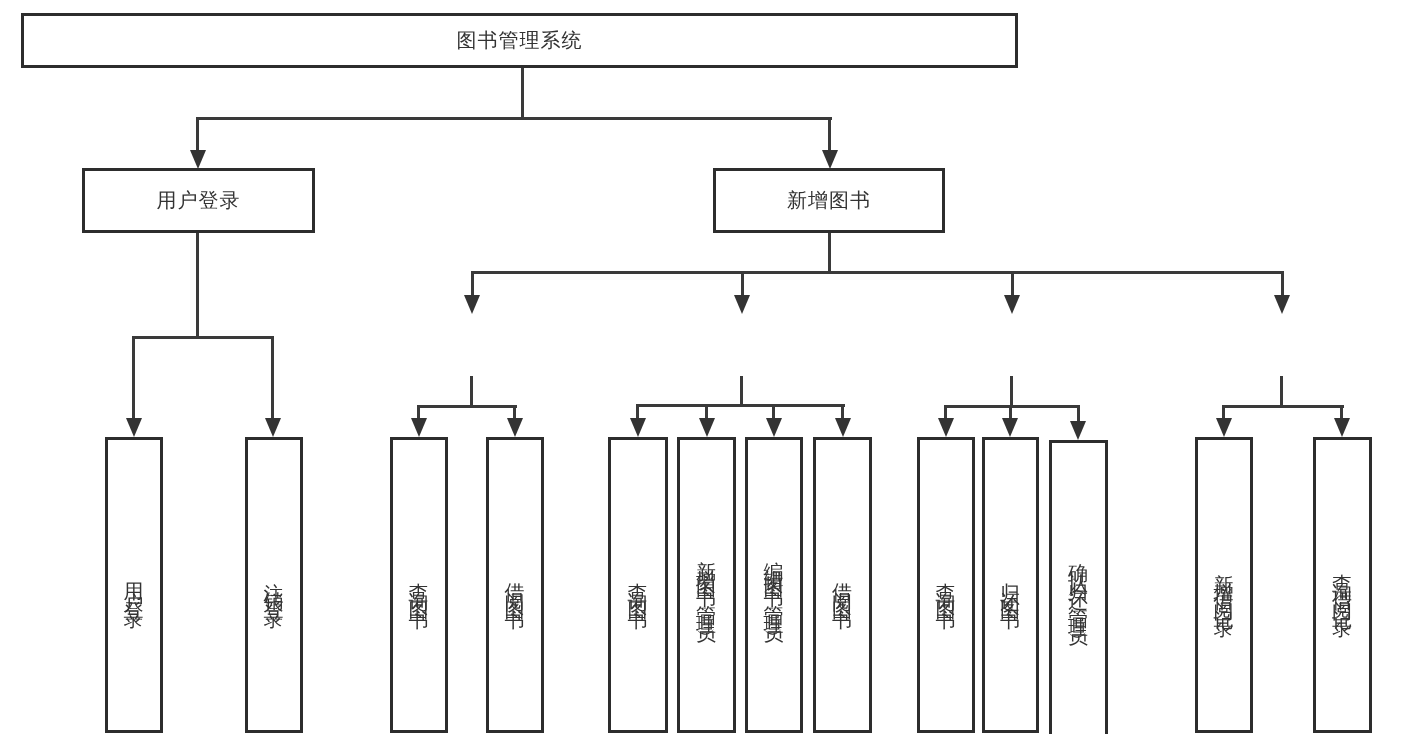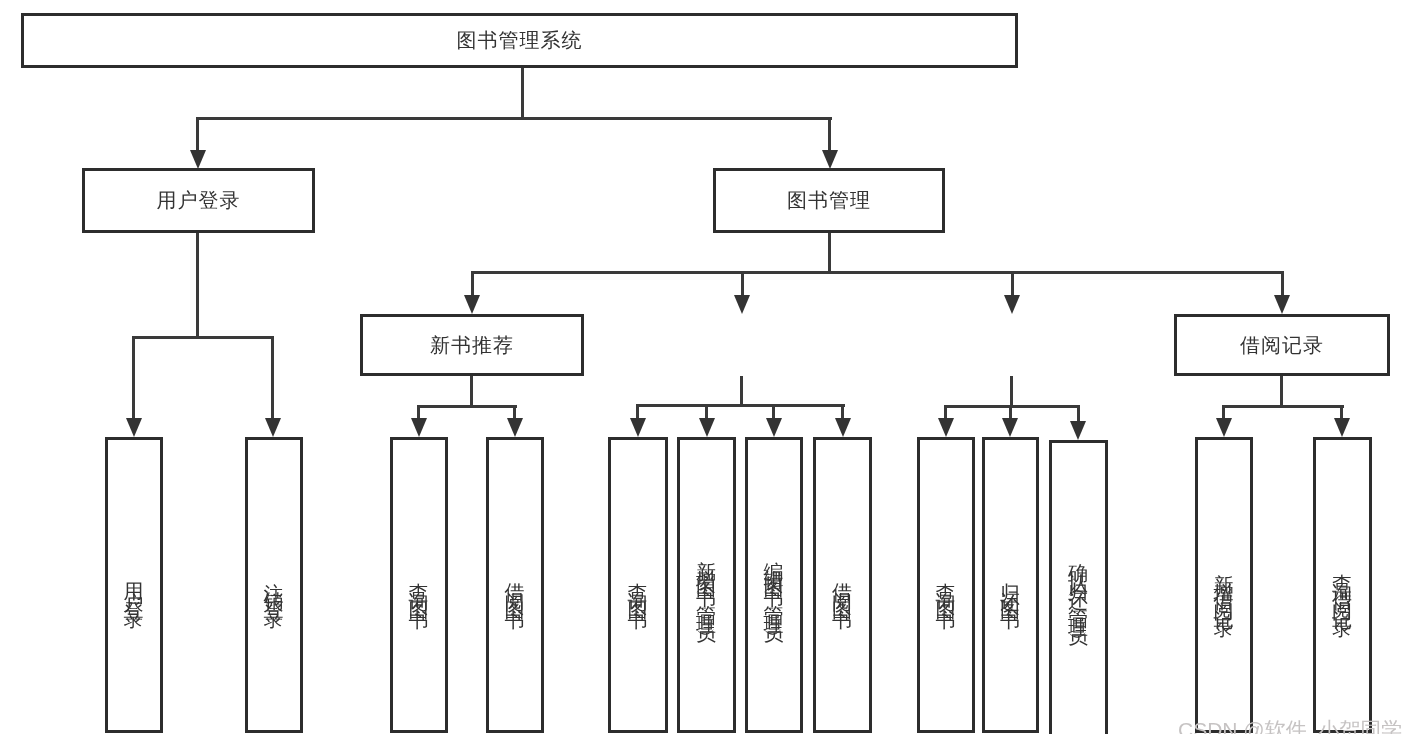--- a/index.html
+++ b/index.html
@@ -62,47 +62,41 @@
   <div class="lh" style="left:196px;top:117px;width:636px"></div>
   <div class="lv" style="left:196px;top:117px;height:34px"></div>
   <div class="lv" style="left:828px;top:117px;height:34px"></div>
   <div class="arrow" style="left:190px;top:150px"></div>
   <div class="arrow" style="left:822px;top:150px"></div>
 
   <div class="box h" style="left:82px;top:168px;width:233px;height:65px">
     <span>用户登录</span>
   </div>
   <div class="box h" style="left:713px;top:168px;width:232px;height:65px">
-    <span>图书管理</span>
+    <span>新增图书</span>
   </div>
 
   <div class="lv" style="left:196px;top:233px;height:103px"></div>
   <div class="lh" style="left:132px;top:336px;width:142px"></div>
   <div class="lv" style="left:132px;top:336px;height:84px"></div>
   <div class="lv" style="left:271px;top:336px;height:84px"></div>
   <div class="arrow" style="left:126px;top:418px"></div>
   <div class="arrow" style="left:265px;top:418px"></div>
 
   <div class="lv" style="left:828px;top:233px;height:40px"></div>
   <div class="lh" style="left:471px;top:271px;width:813px"></div>
   <div class="lv" style="left:471px;top:271px;height:25px"></div>
   <div class="lv" style="left:741px;top:271px;height:25px"></div>
   <div class="lv" style="left:1011px;top:271px;height:25px"></div>
   <div class="lv" style="left:1281px;top:271px;height:25px"></div>
   <div class="arrow" style="left:464px;top:295px"></div>
   <div class="arrow" style="left:734px;top:295px"></div>
   <div class="arrow" style="left:1004px;top:295px"></div>
   <div class="arrow" style="left:1274px;top:295px"></div>
 
-  <div class="box h" style="left:360px;top:314px;width:224px;height:62px">
-    <span>新书推荐</span>
-  </div>
-  <div class="box h" style="left:1174px;top:314px;width:216px;height:62px">
-    <span>借阅记录</span>
-  </div>
 
   <div class="lv" style="left:470px;top:376px;height:32px"></div>
   <div class="lh" style="left:417px;top:405px;width:100px"></div>
   <div class="lv" style="left:417px;top:405px;height:14px"></div>
   <div class="lv" style="left:513px;top:405px;height:14px"></div>
   <div class="arrow" style="left:411px;top:418px"></div>
   <div class="arrow" style="left:507px;top:418px"></div>
 
   <div class="lv" style="left:740px;top:376px;height:30px"></div>
   <div class="lh" style="left:636px;top:404px;width:209px"></div>
@@ -168,15 +162,14 @@
     <span>确认归还（管理员）</span>
   </div>
 
   <div class="box v" style="left:1195px;top:437px;width:58px;height:296px">
     <span>新增借阅记录</span>
   </div>
   <div class="box v" style="left:1313px;top:437px;width:59px;height:296px">
     <span>查询借阅记录</span>
   </div>
 
-  <div class="watermark">CSDN @软件_小贺同学</div>
 
 </div>
 
 </body></html>

